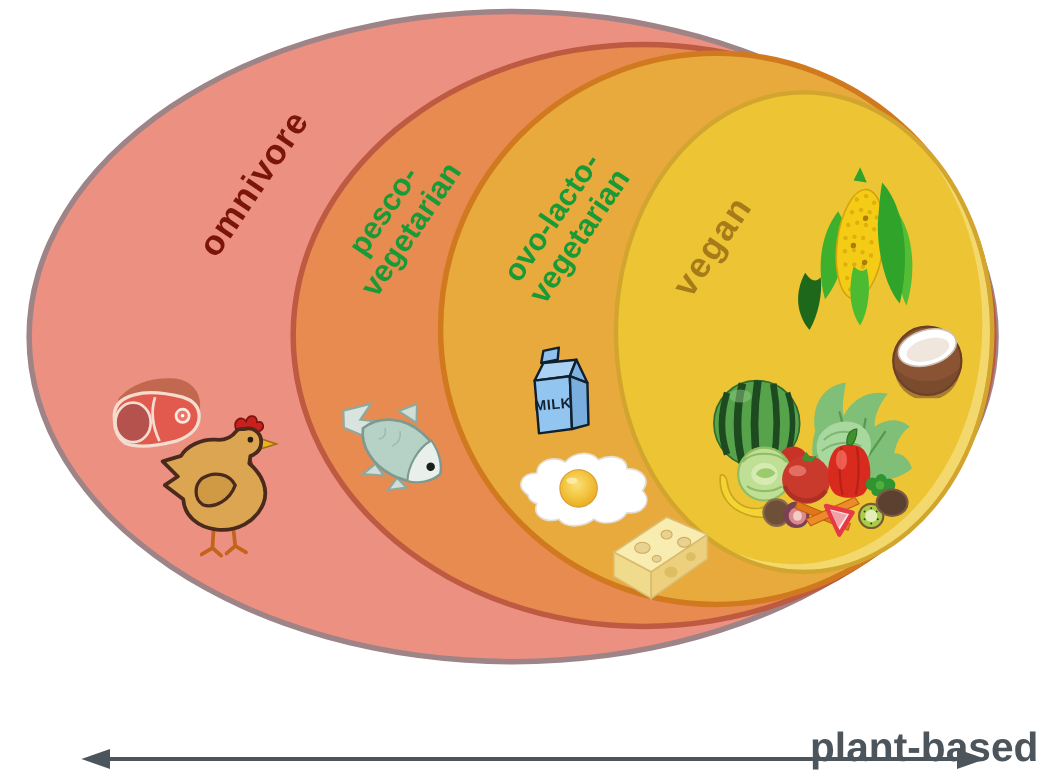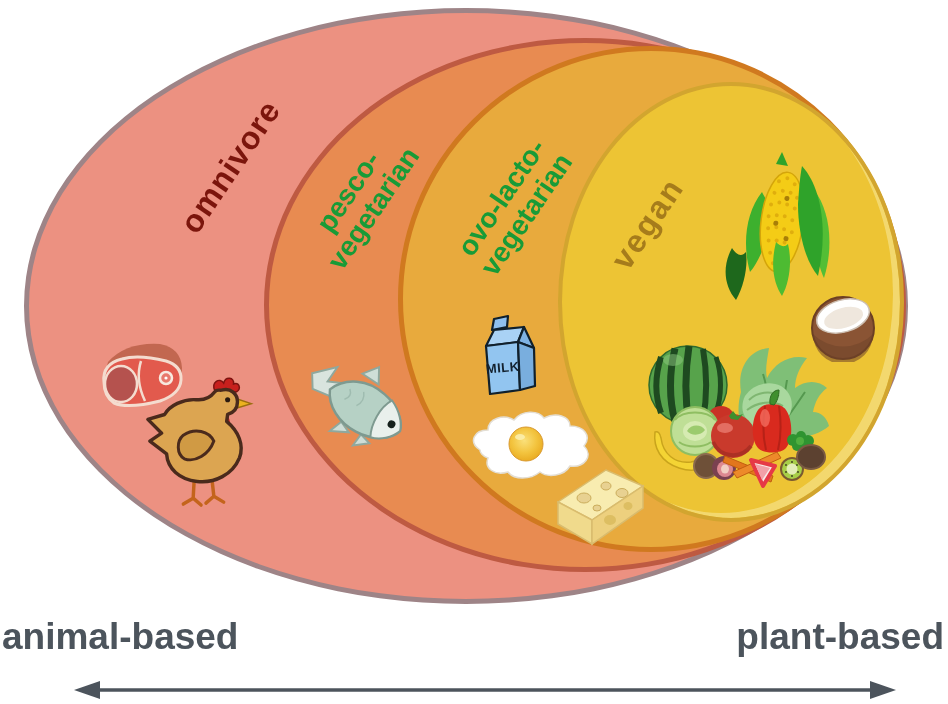--- a/index.html
+++ b/index.html
@@ -18,21 +18,21 @@
     transform:translate(-50%,-50%) rotate(-56deg);line-height:1.06;
   }
   .l-omnivore{left:231px;top:167px;font-size:32px;color:#7B150C;letter-spacing:1px;}
   .l-pesco{left:361px;top:200px;font-size:28px;color:#189B37;}
   .l-ovo{left:514px;top:206px;font-size:28px;color:#189B37;}
   .l-vegan{left:648px;top:224px;font-size:32px;color:#A67C1B;letter-spacing:2px;}
   .set-label span{display:block;}
   .icon{position:absolute;}
   .axis-label{position:absolute;top:616px;font-size:37px;font-weight:bold;color:#4C545C;}
   .axis-left{left:2px;}
-  .axis-right{right:4px;}
+  .axis-right{right:4px;margin-top:43px;}
   .axis-arrow{position:absolute;left:70px;top:676px;}
 </style>
 </head>
 <body>
 
 <div class="stage">
 
   <div class="ellipse e-omnivore"></div>
   <div class="ellipse e-pesco"></div>
   <div class="ellipse e-ovo"></div>
@@ -254,21 +254,20 @@
   <div class="set-label l-pesco">
     <span>pesco-</span>
     <span>vegetarian</span>
   </div>
   <div class="set-label l-ovo">
     <span>ovo-lacto-</span>
     <span>vegetarian</span>
   </div>
   <div class="set-label l-vegan">vegan</div>
 
-  <div class="axis-label axis-left">animal-based</div>
   <div class="axis-label axis-right">plant-based</div>
   <svg class="axis-arrow" width="830" height="28" viewBox="0 0 830 28">
     <line x1="24" y1="14" x2="806" y2="14" stroke="#4C545C" stroke-width="3.5"></line>
     <polygon points="4,14 30,5 30,23" fill="#4C545C"></polygon>
     <polygon points="826,14 800,5 800,23" fill="#4C545C"></polygon>
   </svg>
 
 </div>
 
 </body></html>

